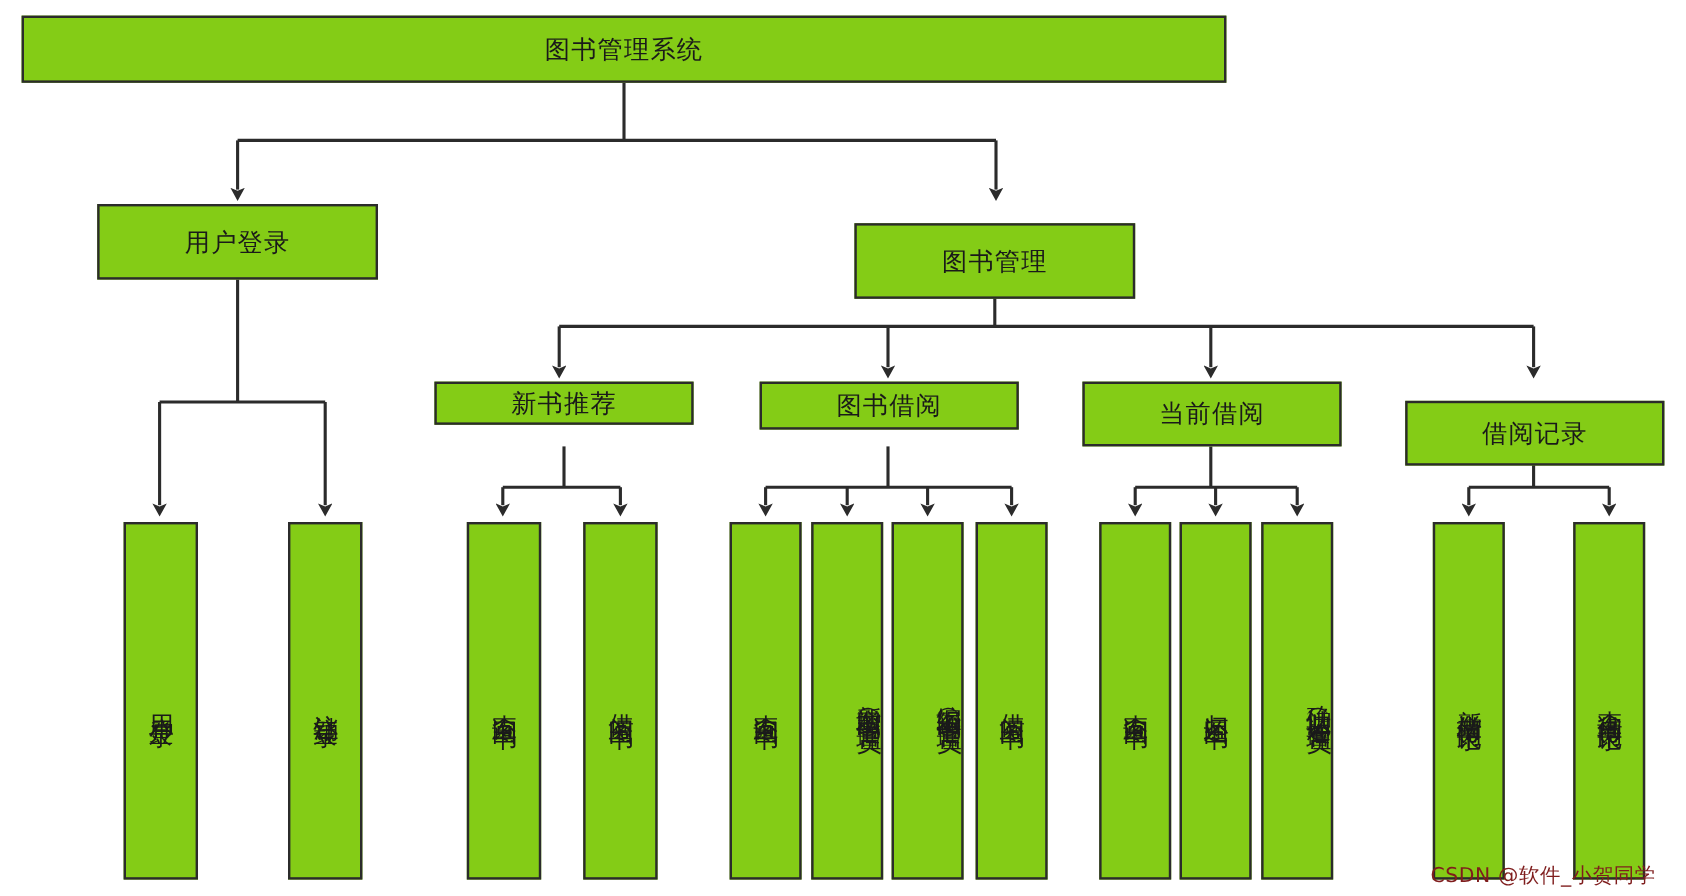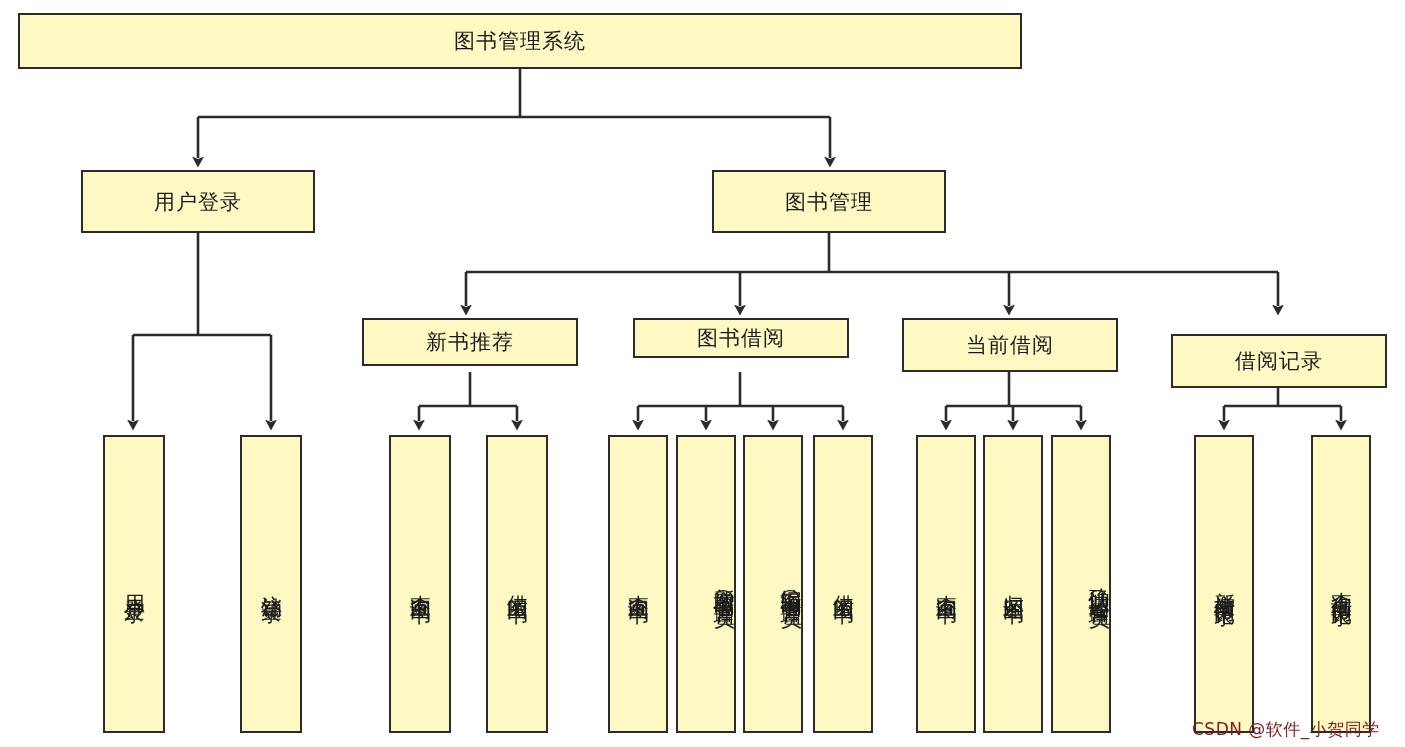--- a/index.html
+++ b/index.html
@@ -7,21 +7,21 @@
     width:1405px;height:747px;
     background:#ffffff;
     font-family:"DejaVu Sans","Liberation Sans",sans-serif;
     overflow:hidden;
   }
   #stage{position:relative;width:1405px;height:747px;}
   #wires{position:absolute;left:0;top:0;width:1405px;height:747px;}
   .node{
     position:absolute;
     box-sizing:border-box;
-    background:#fef9c3;
+    background:#84cc16;
     border:2px solid #2b2b2b;
     display:flex;
     align-items:center;
     justify-content:center;
     color:#1a1a1a;
   }
   .node.horiz{font-size:21px;letter-spacing:1px;}
   .node.leaf{
     writing-mode:vertical-rl;
     text-orientation:upright;
@@ -91,23 +91,23 @@
       <path d="M1278,372 L1278,406"></path>
       <path d="M1224,406 L1341,406"></path>
       <path d="M1224,406 L1224,421" marker-end="url(#arw)"></path>
       <path d="M1341,406 L1341,421" marker-end="url(#arw)"></path>
     </g>
   </svg>
 
   <div class="node horiz" style="left:18px;top:13px;width:1004px;height:56px;">图书管理系统</div>
 
   <div class="node horiz" style="left:81px;top:170px;width:234px;height:63px;">用户登录</div>
-  <div class="node horiz" style="left:712px;top:170px;width:234px;height:63px;">图书管理</div>
+  <div class="node horiz" style="left:712px;top:186px;width:234px;height:63px;">图书管理</div>
 
-  <div class="node horiz" style="left:362px;top:318px;width:216px;height:48px;">新书推荐</div>
+  <div class="node horiz" style="left:362px;top:318px;width:216px;height:36px;">新书推荐</div>
   <div class="node horiz" style="left:633px;top:318px;width:216px;height:40px;">图书借阅</div>
   <div class="node horiz" style="left:902px;top:318px;width:216px;height:54px;">当前借阅</div>
   <div class="node horiz" style="left:1171px;top:334px;width:216px;height:54px;">借阅记录</div>
 
   <div class="node leaf" style="left:103px;top:435px;width:62px;height:298px;">用户登录</div>
   <div class="node leaf" style="left:240px;top:435px;width:62px;height:298px;">注销登录</div>
 
   <div class="node leaf" style="left:389px;top:435px;width:62px;height:298px;">查询图书</div>
   <div class="node leaf" style="left:486px;top:435px;width:62px;height:298px;">借阅图书</div>
 

